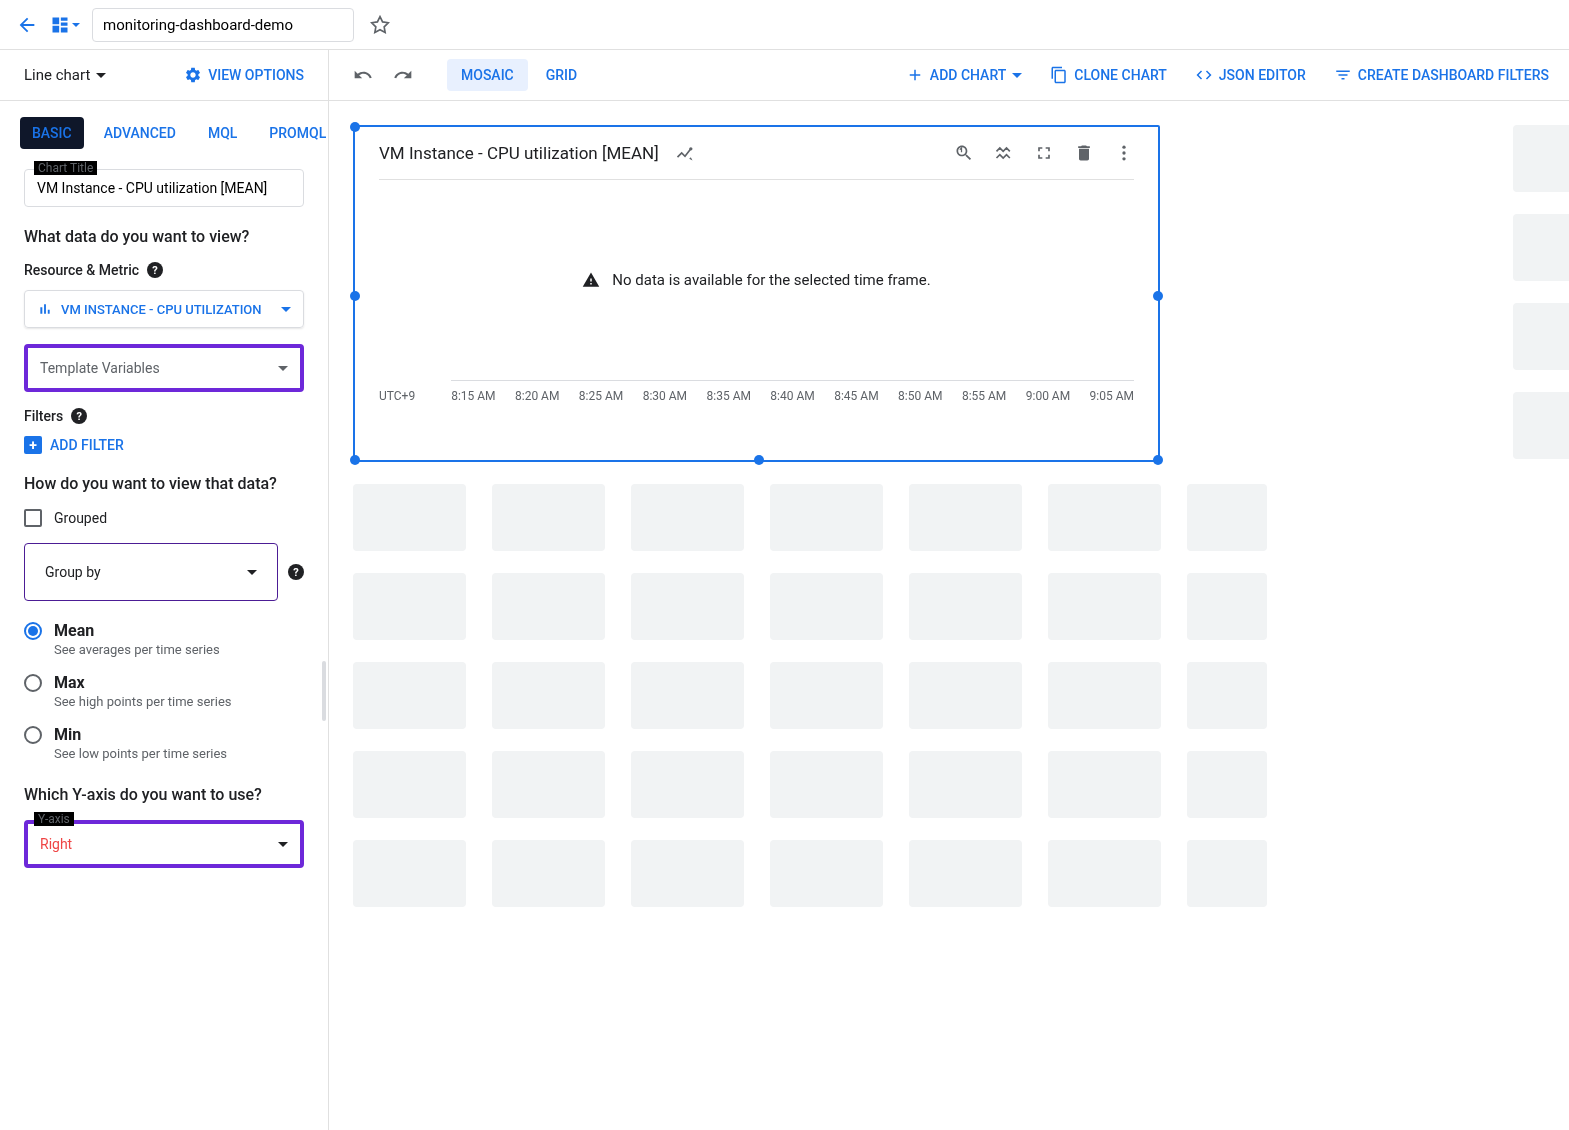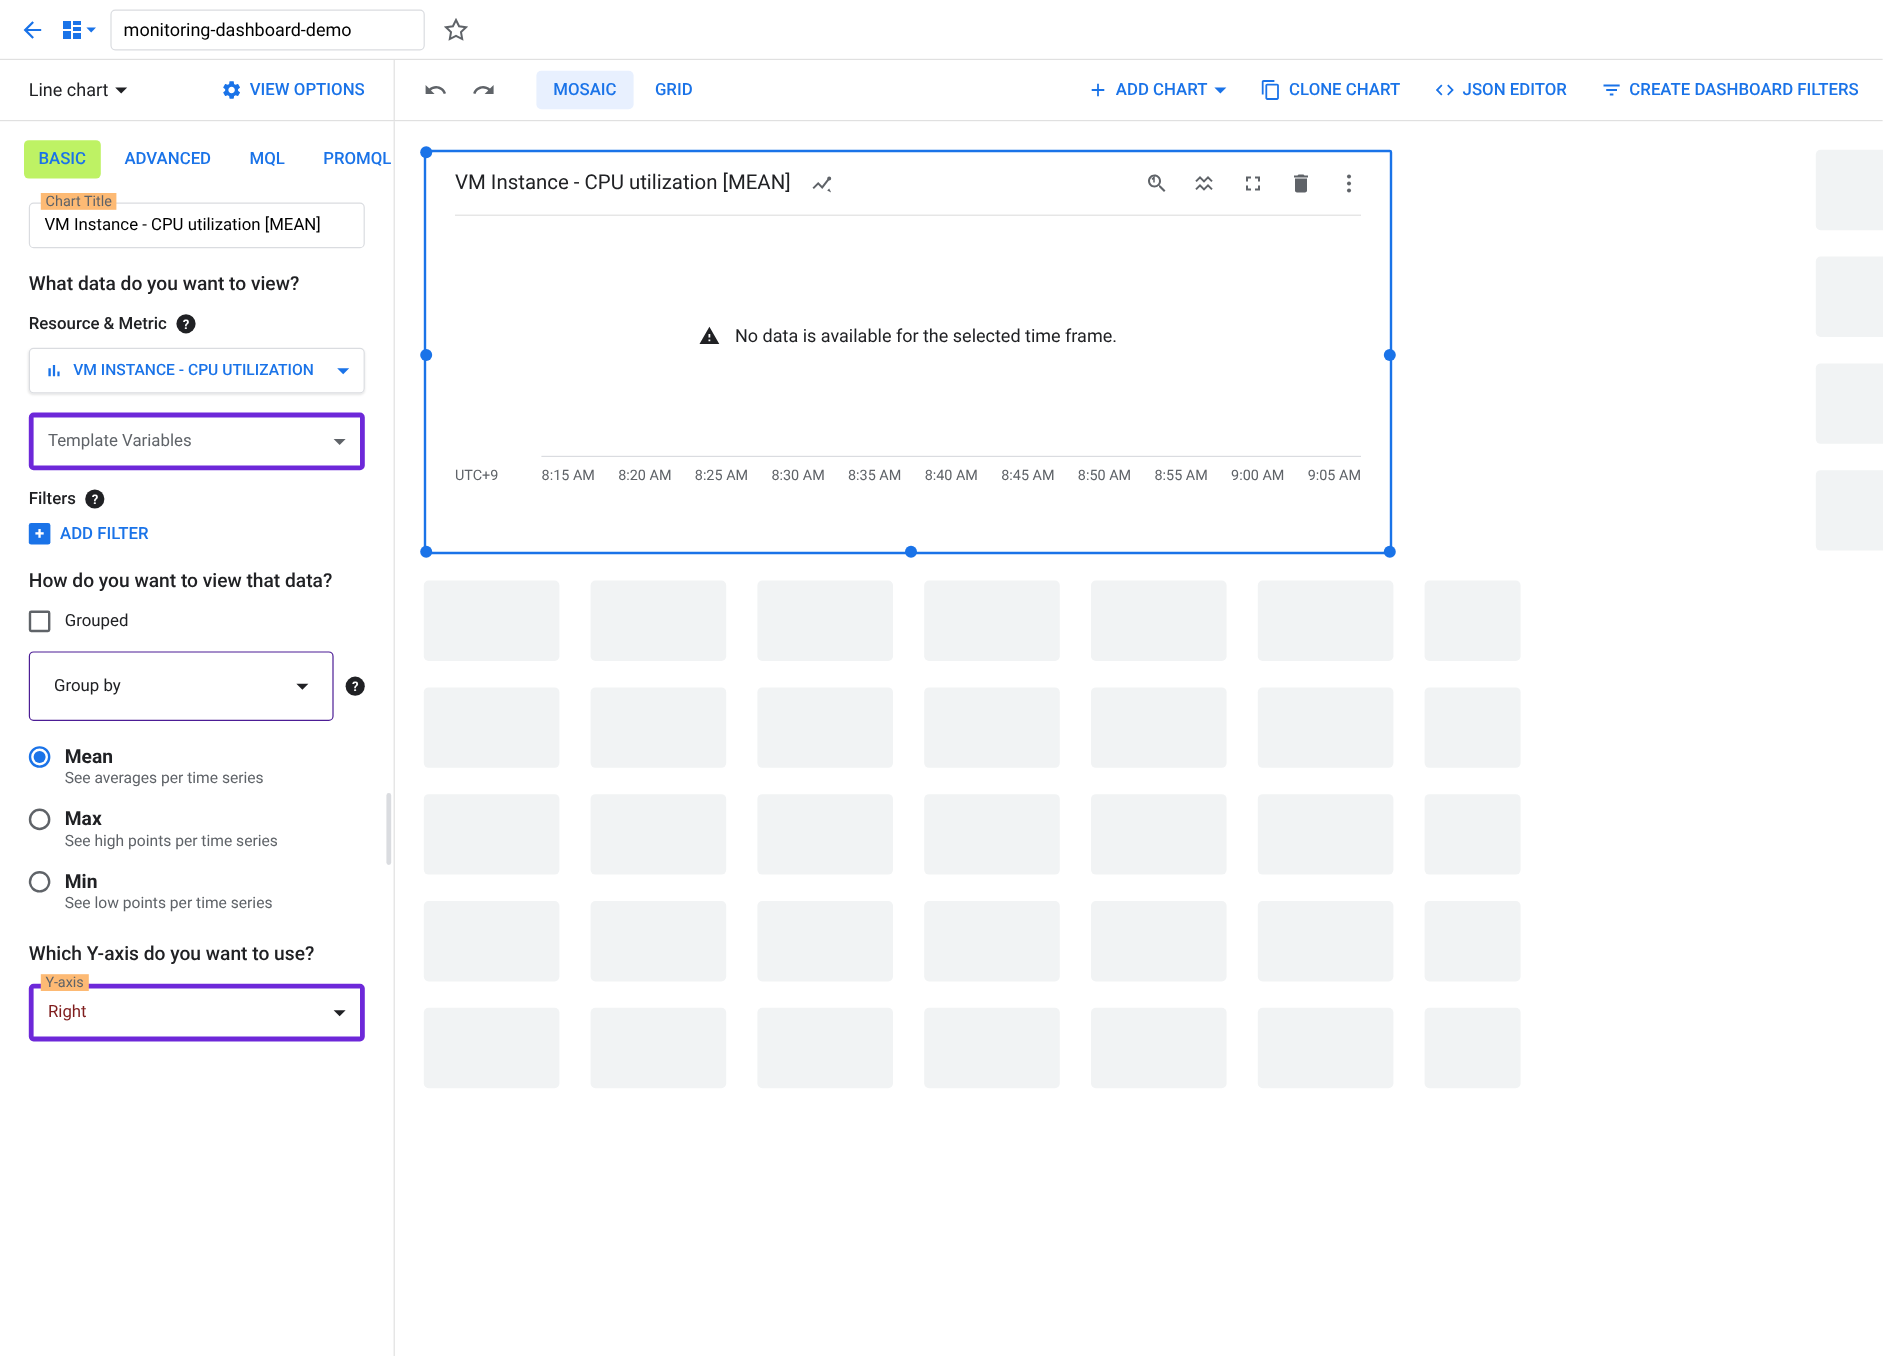--- a/index.html
+++ b/index.html
@@ -27,26 +27,26 @@
 .toolbar-btn { color: #1a73e8; font-weight: 500; font-size: 14px; display: flex; align-items: center; gap: 6px; cursor: pointer; }
 
 
 .main { display: flex; height: calc(100vh - 100px); min-height: 827px; }
 .sidebar { width: 329px; border-right: 1px solid #e0e0e0; padding: 0; overflow-y: auto; position: relative; }
 .scroll-indicator { position: absolute; right: 2px; top: 560px; width: 4px; height: 60px; background: #dadce0; border-radius: 2px; }
 
 
 .config-tabs { display: flex; padding: 16px 20px 0; gap: 8px; }
 .config-tab { padding: 8px 12px; color: #1a73e8; font-weight: 500; font-size: 14px; cursor: pointer; border-radius: 4px; }
-.config-tab.active { background: #bef264; }
+.config-tab.active { background: #0f172a; }
 
 
 .sidebar-content { padding: 20px 24px; }
 .field-wrapper { position: relative; margin-bottom: 20px; }
-.field-label { position: absolute; top: -8px; left: 10px; background: #fdba74; padding: 0 4px; font-size: 12px; color: #5f6368; }
+.field-label { position: absolute; top: -8px; left: 10px; background: #000000; padding: 0 4px; font-size: 12px; color: #5f6368; }
 .text-input { width: 100%; border: 1px solid #dadce0; border-radius: 4px; padding: 10px 12px; font-size: 14px; }
 .section-heading { font-size: 16px; font-weight: 500; margin: 20px 0 16px; color: #202124; }
 .sub-label { font-size: 14px; font-weight: 500; display: flex; align-items: center; gap: 8px; margin-bottom: 12px; }
 .help-icon { width: 16px; height: 16px; background: #202124; color: #fff; border-radius: 50%; display: inline-flex; align-items: center; justify-content: center; font-size: 11px; font-weight: bold; }
 .metric-chip { border: 1px solid #dadce0; border-radius: 4px; padding: 10px 12px; display: flex; align-items: center; gap: 8px; cursor: pointer; box-shadow: 0 1px 2px rgba(0,0,0,0.1); }
 .metric-chip-text { color: #1a73e8; font-weight: 500; font-size: 13px; flex: 1; }
 .select-input { width: 100%; border: 4px solid #6d28d9; border-radius: 4px; padding: 12px; font-size: 14px; color: #5f6368; display: flex; justify-content: space-between; align-items: center; cursor: pointer; margin: 16px 0; }
 .add-filter-btn { color: #1a73e8; font-weight: 500; font-size: 14px; display: flex; align-items: center; gap: 8px; cursor: pointer; margin: 12px 0 20px; }
 .add-filter-icon { width: 18px; height: 18px; background: #1a73e8; color: #fff; display: flex; align-items: center; justify-content: center; border-radius: 2px; font-weight: bold; }
 
@@ -253,21 +253,21 @@
             <div class="radio-desc">See low points per time series</div>
           </div>
         </div>
       </div>
 
       <div class="section-heading">Which Y-axis do you want to use?</div>
 
       <div class="field-wrapper">
         <label class="field-label">Y-axis</label>
         <div class="select-input" style="margin:0">
-          <span style="color:#7f1d1d">Right</span>
+          <span style="color:#ef4444">Right</span>
           <span class="caret-down" style="color:#202124"></span>
         </div>
       </div>
     </div>
     <div class="scroll-indicator"></div>
   </div>
 
   <div class="canvas">
     <div class="chart-card">
       <div class="handle" style="top:-5px;left:-5px"></div>

